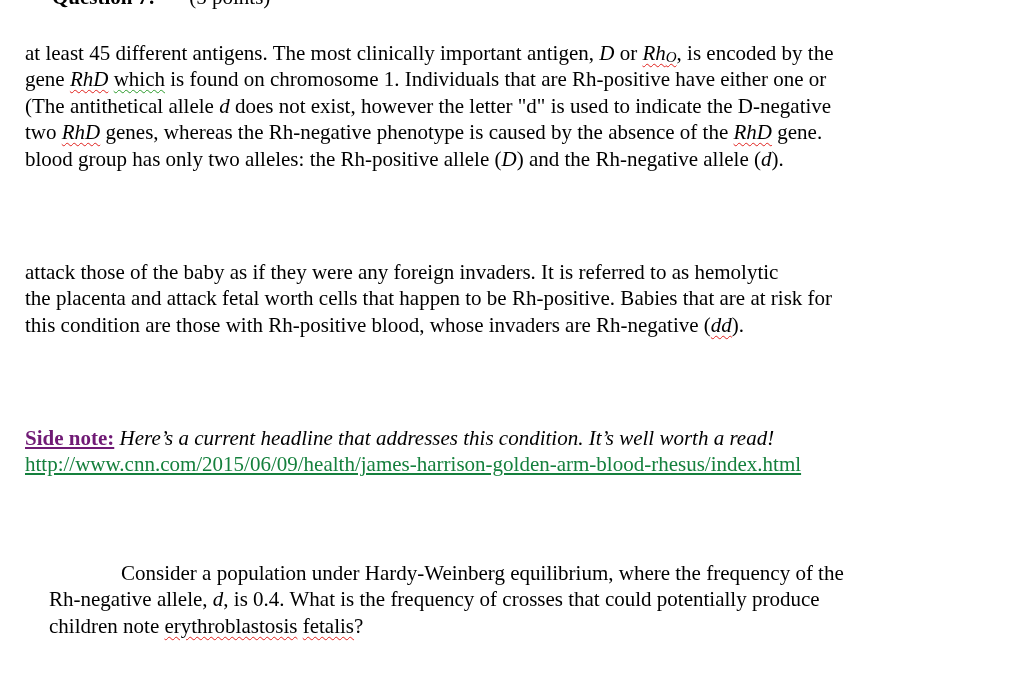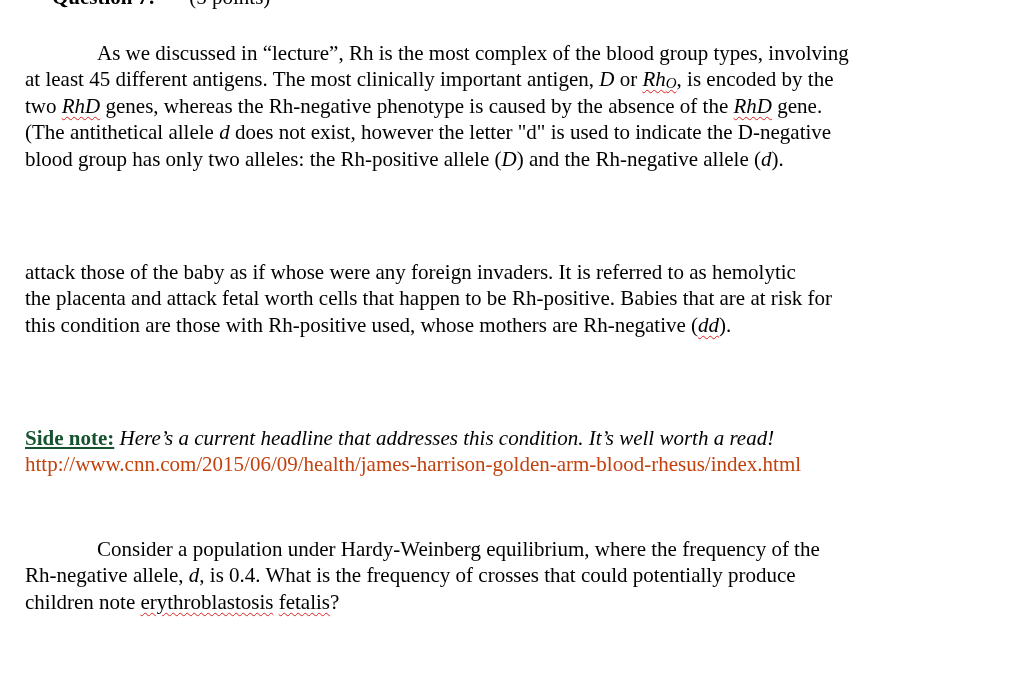--- a/index.html
+++ b/index.html
@@ -24,51 +24,51 @@
   .spell {
     text-decoration: underline wavy #e0201c;
     text-decoration-thickness: 1px;
     text-underline-offset: 3px;
   }
   .grammar {
     text-decoration: underline wavy #2a9a2a;
     text-decoration-thickness: 1px;
     text-underline-offset: 3px;
   }
-  .sidenote-label { color: #14532d; font-weight: bold; text-decoration: underline; }
-  .link { color: #c2410c; }
+  .sidenote-label { color: #701a75; font-weight: bold; text-decoration: underline; }
+  .link { color: #15803d; text-decoration: underline; }
   .sub-o { font-size: 15px; position: relative; top: 2px; }
 </style>
 </head>
 <body>
 
 <div class="page">
 
   <div class="heading">
     <span>Question 7:</span><span class="pts">(5 points)</span>
   </div>
 
   <div class="para" style="top:40px;">
-    <span class="line indent"><span>As we discussed in “lecture”, Rh is the most complex of the blood group types, involving</span></span>
     <span class="line"><span>at least 45 different antigens. The most clinically important antigen, </span><i>D</i><span> or </span><i class="spell"><span>Rh</span><span class="sub-o">O</span></i><span>, is encoded by the</span></span>
+    <span class="line"><span>gene </span><i class="spell">RhD</i><span> </span><span class="grammar">which</span><span> is found on chromosome 1. Individuals that are Rh-positive have either one or</span></span>
+    <span class="line"><span>(The antithetical allele </span><i>d</i><span> does not exist, however the letter "d" is used to indicate the D-negative</span></span>
     <span class="line"><span>two </span><i class="spell">RhD</i><span> genes, whereas the Rh-negative phenotype is caused by the absence of the </span><i class="spell">RhD</i><span> gene.</span></span>
-    <span class="line"><span>(The antithetical allele </span><i>d</i><span> does not exist, however the letter "d" is used to indicate the D-negative</span></span>
     <span class="line"><span>blood group has only two alleles: the Rh-positive allele (</span><i>D</i><span>) and the Rh-negative allele (</span><i>d</i><span>).</span></span>
   </div>
 
   <div class="para" style="top:259px;">
-    <span class="line"><span>attack those of the baby as if whose were any foreign invaders. It is referred to as hemolytic</span></span>
+    <span class="line"><span>attack those of the baby as if they were any foreign invaders. It is referred to as hemolytic</span></span>
     <span class="line"><span>the placenta and attack fetal worth cells that happen to be Rh-positive. Babies that are at risk for</span></span>
-    <span class="line"><span>this condition are those with Rh-positive used, whose mothers are Rh-negative (</span><i class="spell">dd</i><span>).</span></span>
+    <span class="line"><span>this condition are those with Rh-positive blood, whose invaders are Rh-negative (</span><i class="spell">dd</i><span>).</span></span>
   </div>
 
   <div class="para" style="top:425px;">
     <span class="line"><span class="sidenote-label">Side note:</span><i> Here’s a current headline that addresses this condition. It’s well worth a read!</i></span>
     <span class="line"><a class="link">http://www.cnn.com/2015/06/09/health/james-harrison-golden-arm-blood-rhesus/index.html</a></span>
   </div>
 
-  <div class="para" style="top:536px;">
+  <div class="para" style="top:560px;margin-left:24px;">
     <span class="line indent"><span>Consider a population under Hardy-Weinberg equilibrium, where the frequency of the</span></span>
     <span class="line"><span>Rh-negative allele, </span><i>d</i><span>, is 0.4. What is the frequency of crosses that could potentially produce</span></span>
     <span class="line"><span>children note </span><span class="spell">erythroblastosis</span><span> </span><span class="spell">fetalis</span><span>?</span></span>
   </div>
 
 </div>
 
 </body></html>

